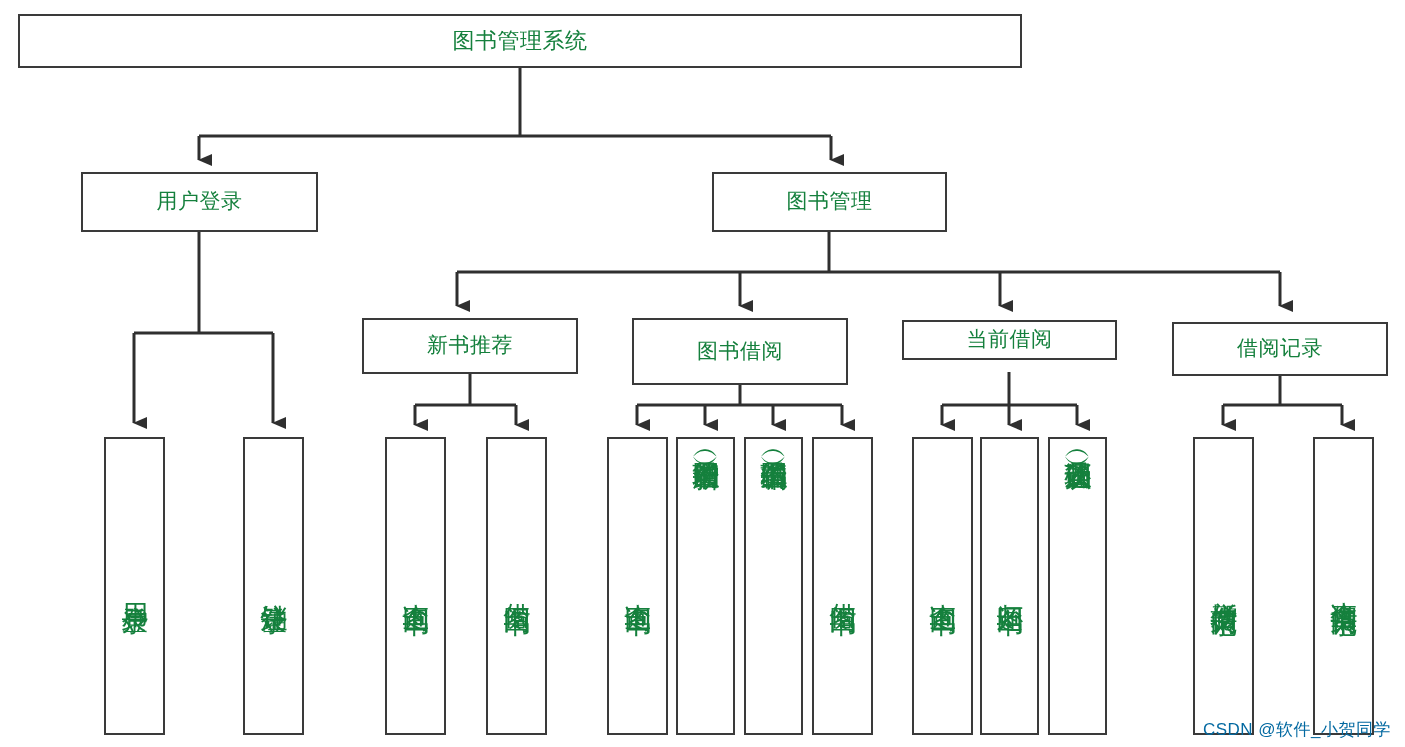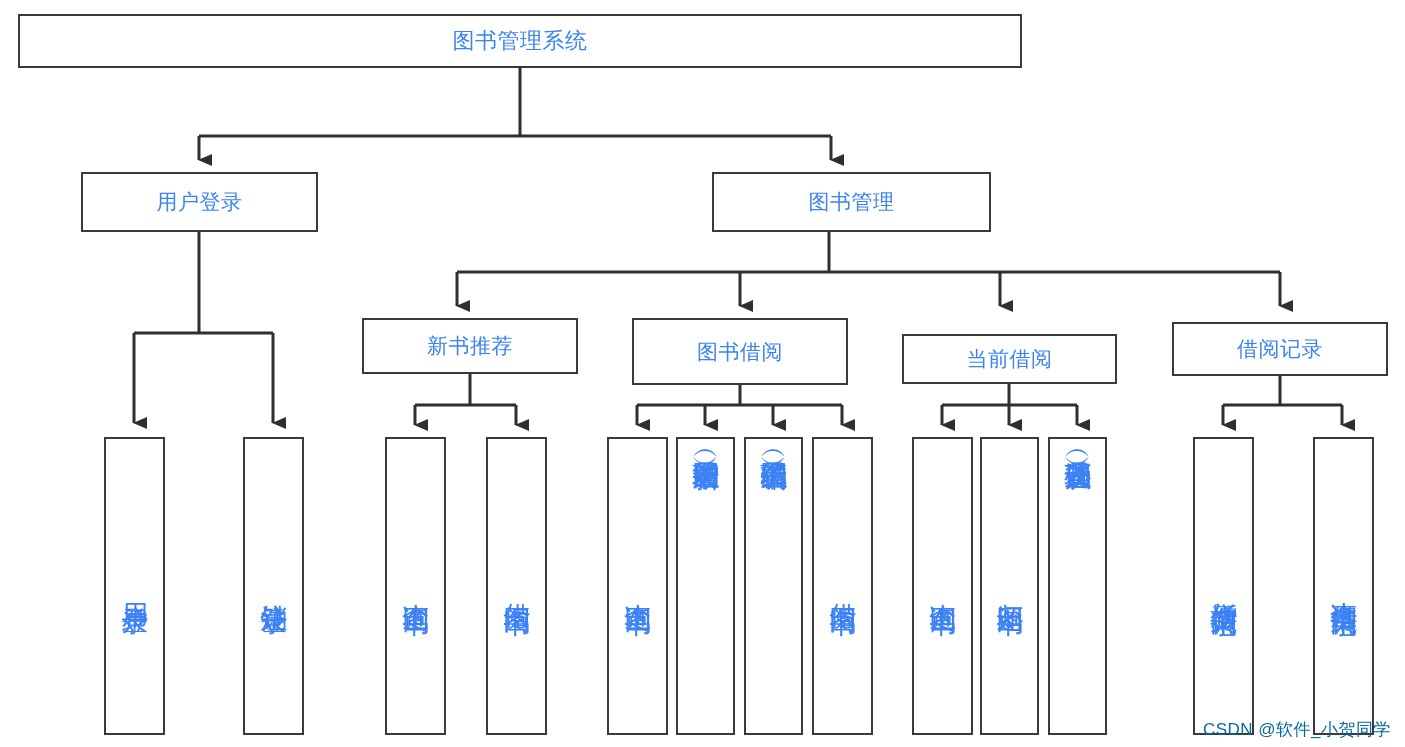--- a/index.html
+++ b/index.html
@@ -26,21 +26,22 @@
     pointer-events: none;
   }
   .node {
     position: absolute;
     box-sizing: border-box;
     background: #ffffff;
     border: 2.5px solid #3a3a3a;
     display: flex;
     align-items: center;
     justify-content: center;
-    color: #3b82f6;
+    color: #15803d;
+    font-family: Liberation Serif, serif;
   }
   .node .lbl {
     display: block;
     white-space: nowrap;
     line-height: 1.12;
   }
   
   .node.h .lbl {
     font-size: 21px;
     letter-spacing: 0.5px;
@@ -136,31 +137,31 @@
     </g>
   </svg>
 
   <div class="node h root" style="left:18px; top:14px; width:1004px; height:54px;">
     <span class="lbl">图书管理系统</span>
   </div>
 
   <div class="node h" style="left:81px; top:172px; width:237px; height:60px;">
     <span class="lbl">用户登录</span>
   </div>
-  <div class="node h" style="left:712px; top:172px; width:279px; height:60px;">
+  <div class="node h" style="left:712px; top:172px; width:235px; height:60px;">
     <span class="lbl">图书管理</span>
   </div>
 
   <div class="node h" style="left:362px; top:318px; width:216px; height:56px;">
     <span class="lbl">新书推荐</span>
   </div>
   <div class="node h" style="left:632px; top:318px; width:216px; height:67px;">
     <span class="lbl">图书借阅</span>
   </div>
-  <div class="node h" style="left:902px; top:334px; width:215px; height:50px;">
+  <div class="node h" style="left:902px; top:320px; width:215px; height:40px;">
     <span class="lbl">当前借阅</span>
   </div>
   <div class="node h" style="left:1172px; top:322px; width:216px; height:54px;">
     <span class="lbl">借阅记录</span>
   </div>
 
   <div class="node v mid" style="left:104px; top:437px; width:61px; height:298px;">
     <span class="lbl">用户登录</span>
   </div>
   <div class="node v mid" style="left:243px; top:437px; width:61px; height:298px;">

